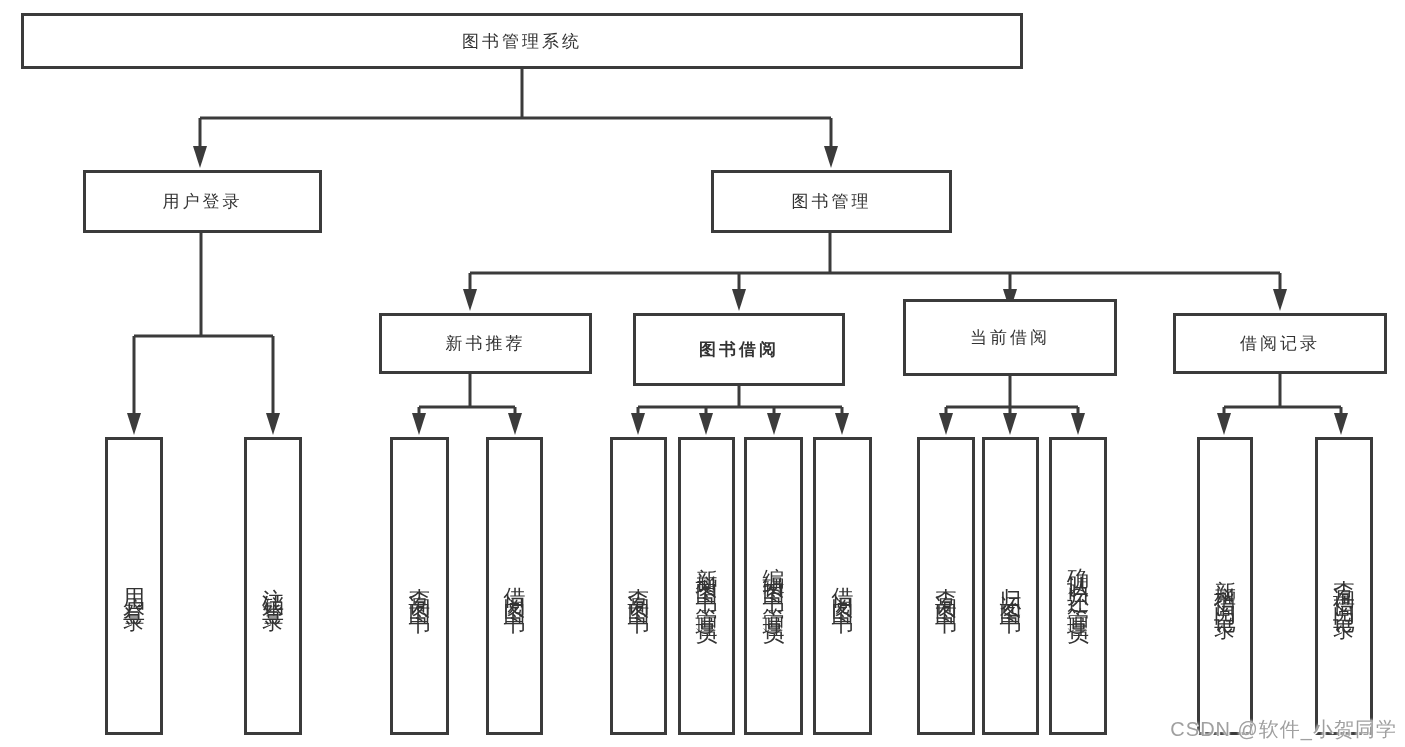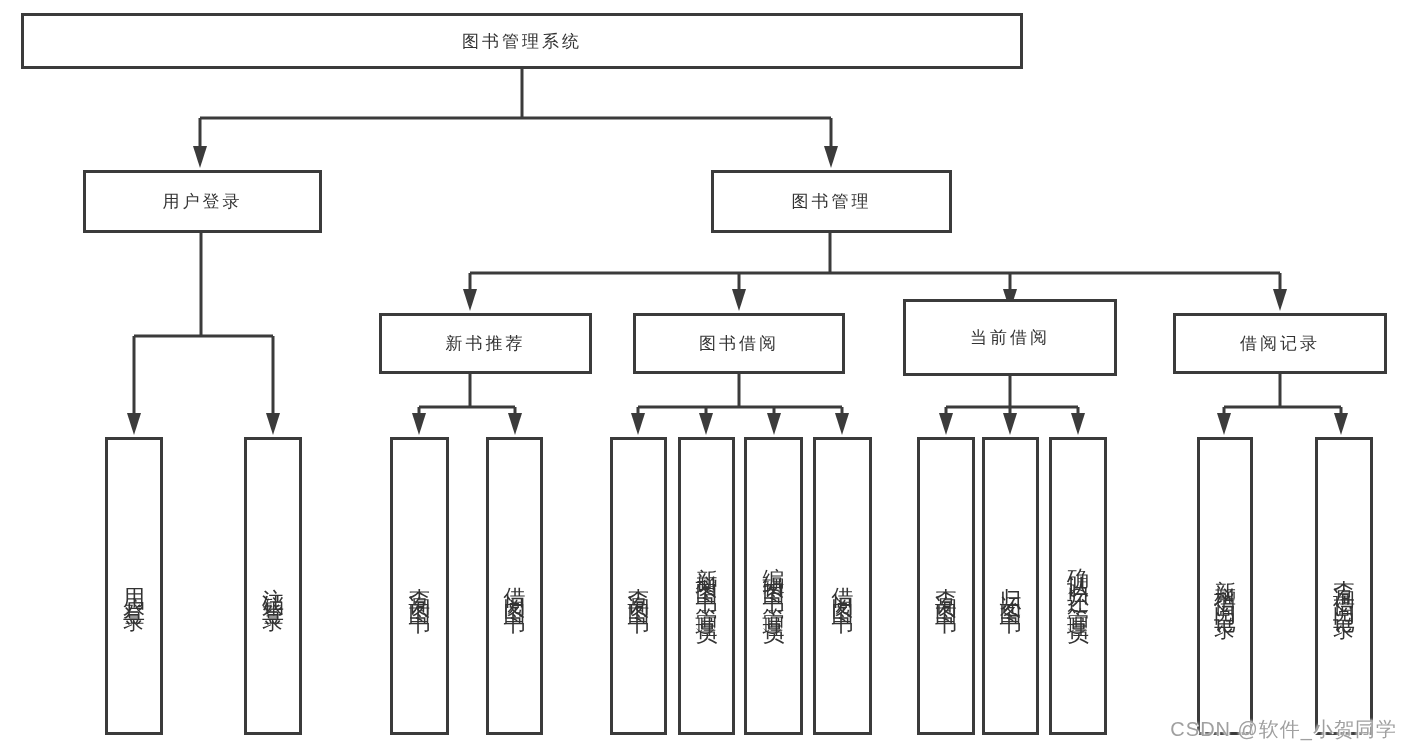--- a/index.html
+++ b/index.html
@@ -118,21 +118,21 @@
   <div class="node hnode" style="left:83px; top:170px; width:239px; height:63px;">
     <span class="htext">用户登录</span>
   </div>
   <div class="node hnode" style="left:711px; top:170px; width:241px; height:63px;">
     <span class="htext">图书管理</span>
   </div>
 
   <div class="node hnode" style="left:364px; top:313px; width:213px; height:61px;margin-left:15px;">
     <span class="htext">新书推荐</span>
   </div>
-  <div class="node hnode" style="left:633px; top:313px; width:212px; height:61px;">
+  <div class="node hnode" style="left:633px; top:313px; width:212px; height:73px;font-weight:bold;">
     <span class="htext">图书借阅</span>
   </div>
   <div class="node hnode" style="left:903px; top:299px; width:214px; height:77px;">
     <span class="htext">当前借阅</span>
   </div>
   <div class="node hnode" style="left:1173px; top:313px; width:214px; height:61px;">
     <span class="htext">借阅记录</span>
   </div>
 
   <div class="node vnode" style="left:105px; top:437px; width:58px; height:298px;">

